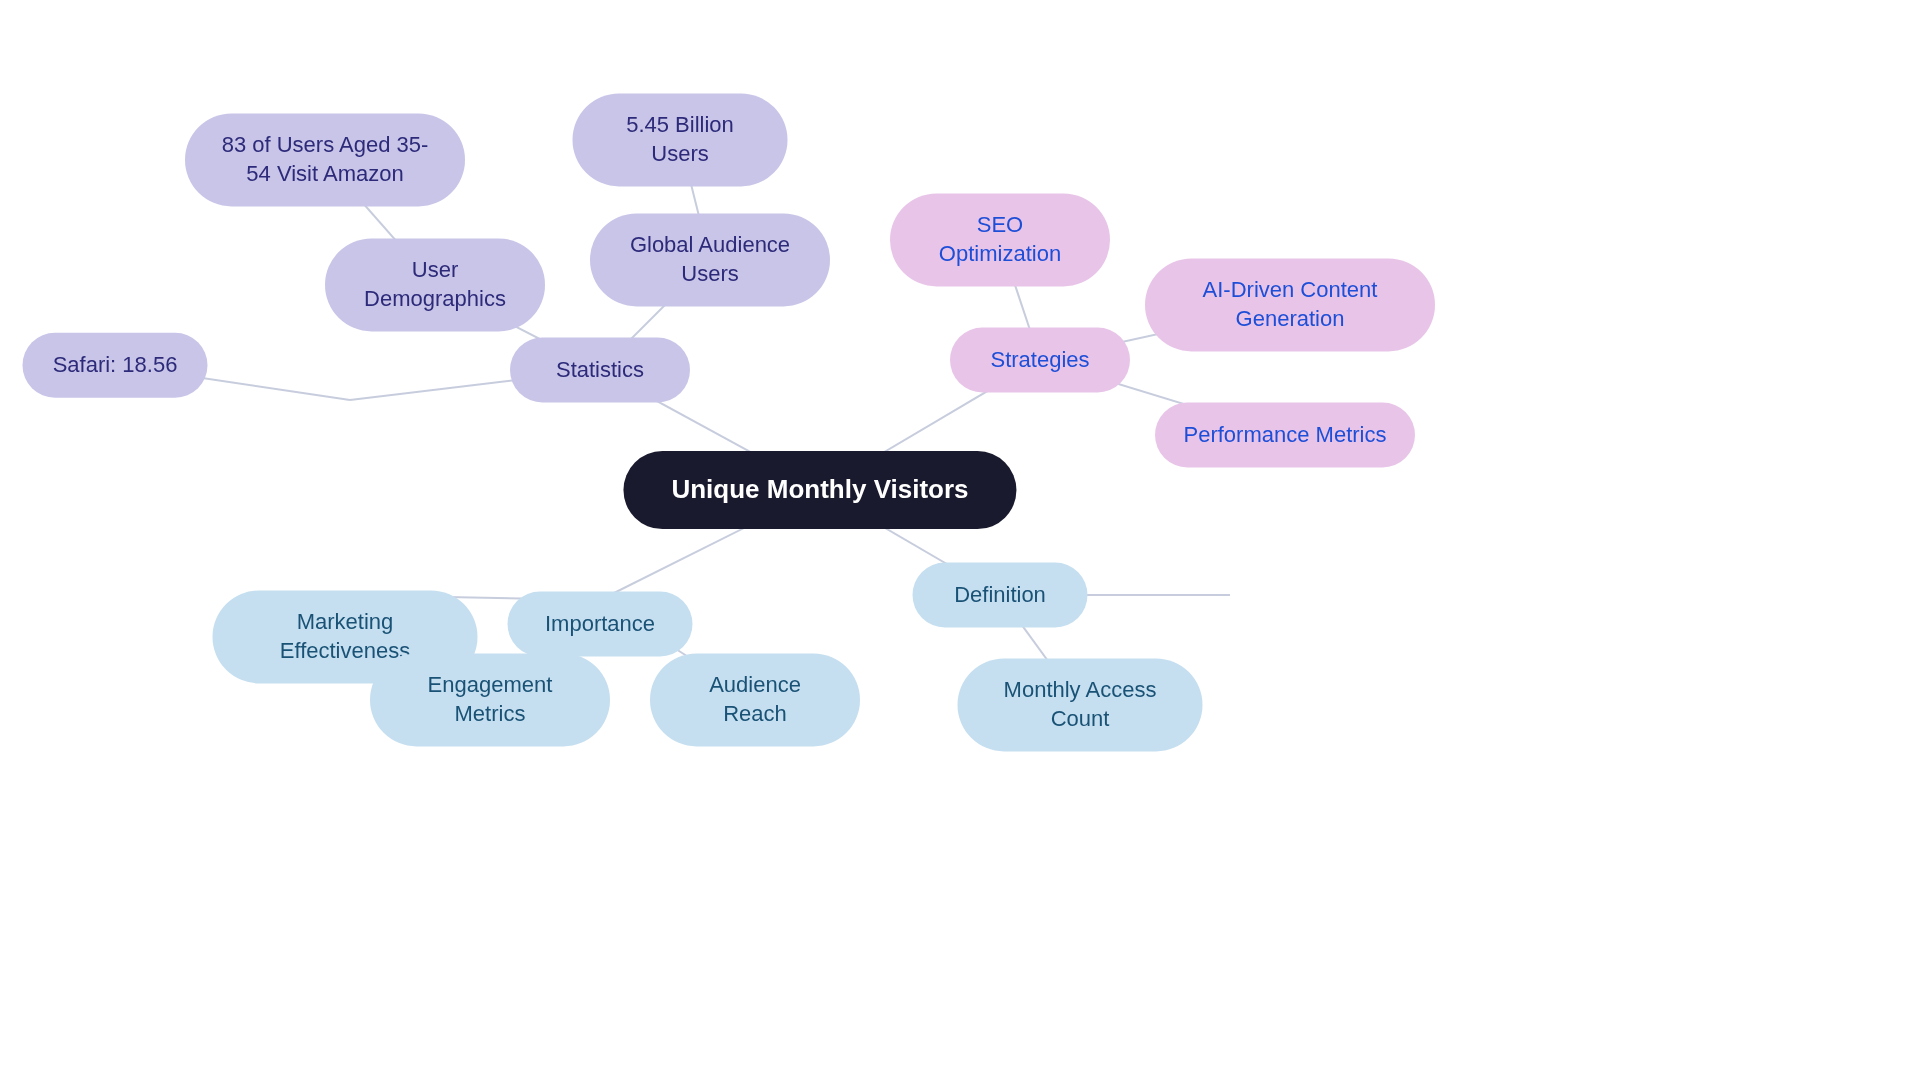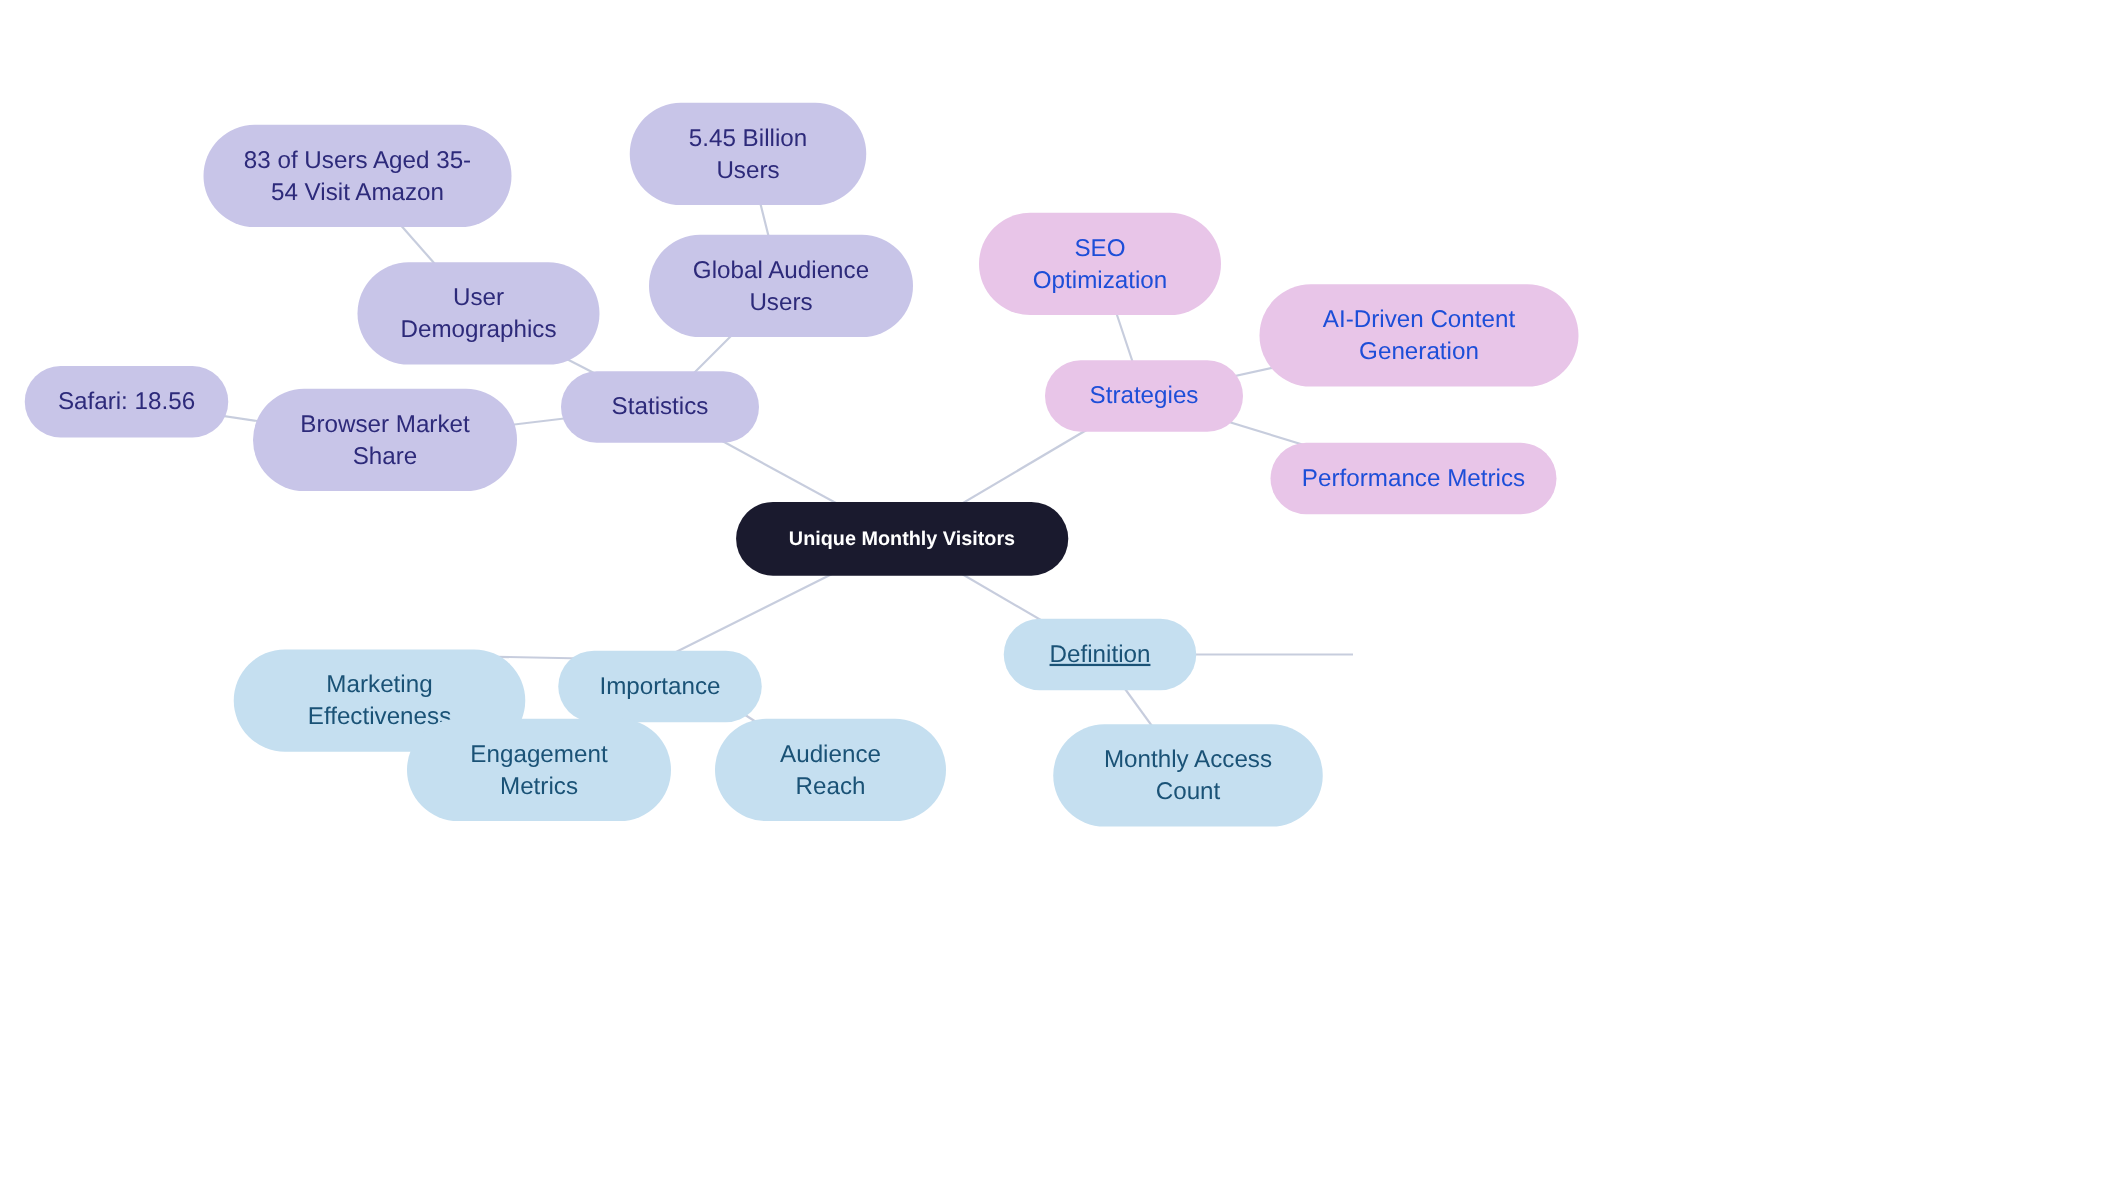--- a/index.html
+++ b/index.html
@@ -33,21 +33,21 @@
       font-size: 22px;
       font-weight: 500;
       cursor: pointer;
       transform: translate(-50%, -50%);
       padding: 18px 28px;
       line-height: 1.3;
     }
     .node-center {
       background: #1a1a2e;
       color: #ffffff;
-      font-size: 18px;
+      font-size: 26px;
       font-weight: 600;
       padding: 22px 48px;
       border-radius: 50px;
     }
     .node-purple {
       background: #c8c5e8;
       color: #2d2a7a;
       border: none;
     }
     .node-pink {
@@ -82,27 +82,26 @@
       <line x1="600" y1="600" x2="490" y2="700" stroke="#b0b8d0" stroke-width="2" opacity="0.7"></line>
       <line x1="600" y1="600" x2="755" y2="700" stroke="#b0b8d0" stroke-width="2" opacity="0.7"></line>
       <line x1="820" y1="490" x2="1000" y2="595" stroke="#b0b8d0" stroke-width="2" opacity="0.7"></line>
       <line x1="1000" y1="595" x2="1230" y2="595" stroke="#b0b8d0" stroke-width="2" opacity="0.7"></line>
       <line x1="1000" y1="595" x2="1080" y2="705" stroke="#b0b8d0" stroke-width="2" opacity="0.7"></line>
     </svg>
 <div class="node node-center" style="left: 820px; top: 490px;">Unique Monthly Visitors</div>
     <div class="node node-purple" style="left: 600px; top: 370px; width: 180px; min-height: 65px;">Statistics</div>
     <div class="node node-purple" style="left: 435px; top: 285px; width: 220px; min-height: 65px;">User Demographics</div>
     <div class="node node-purple" style="left: 325px; top: 160px; width: 280px; min-height: 90px;">83 of Users Aged 35-54 Visit Amazon</div>
-    <div class="node node-purple" style="left: 350px; top: 400px; width: 240px; min-height: 65px;">Browser Market Share</div>
     <div class="node node-purple" style="left: 115px; top: 365px; width: 185px; min-height: 60px;">Safari: 18.56</div>
     <div class="node node-purple" style="left: 710px; top: 260px; width: 240px; min-height: 65px;">Global Audience Users</div>
     <div class="node node-purple" style="left: 680px; top: 140px; width: 215px; min-height: 60px;">5.45 Billion Users</div>
     <div class="node node-pink" style="left: 1040px; top: 360px; width: 180px; min-height: 65px;">Strategies</div>
     <div class="node node-pink" style="left: 1000px; top: 240px; width: 220px; min-height: 60px;">SEO Optimization</div>
     <div class="node node-pink" style="left: 1290px; top: 305px; width: 290px; min-height: 65px;">AI-Driven Content Generation</div>
     <div class="node node-pink" style="left: 1285px; top: 435px; width: 260px; min-height: 65px;">Performance Metrics</div>
     <div class="node node-blue" style="left: 600px; top: 600px; width: 185px; min-height: 65px; margin-top: 24px;">Importance</div>
     <div class="node node-blue" style="left: 345px; top: 595px; width: 265px; min-height: 65px; margin-top: 42px;">Marketing Effectiveness</div>
     <div class="node node-blue" style="left: 490px; top: 700px; width: 240px; min-height: 65px;">Engagement Metrics</div>
     <div class="node node-blue" style="left: 755px; top: 700px; width: 210px; min-height: 65px;">Audience Reach</div>
-    <div class="node node-blue" style="left: 1000px; top: 595px; width: 175px; min-height: 65px; text-decoration: underline;">Definition</div>
+    <div class="node node-blue" style="left: 1000px; top: 595px; width: 175px; min-height: 65px;">Definition</div>
     <div class="node node-blue" style="left: 1080px; top: 705px; width: 245px; min-height: 65px;">Monthly Access Count</div>
   </div>
 
 </body></html>

